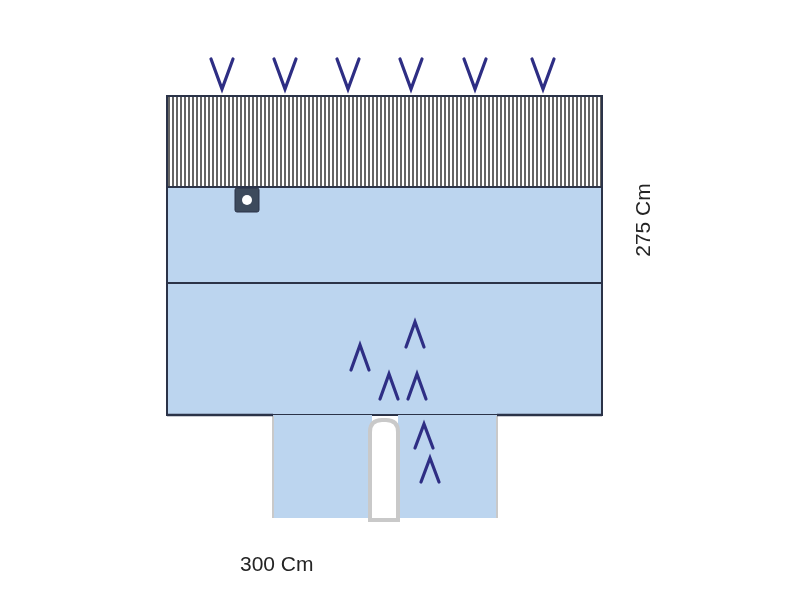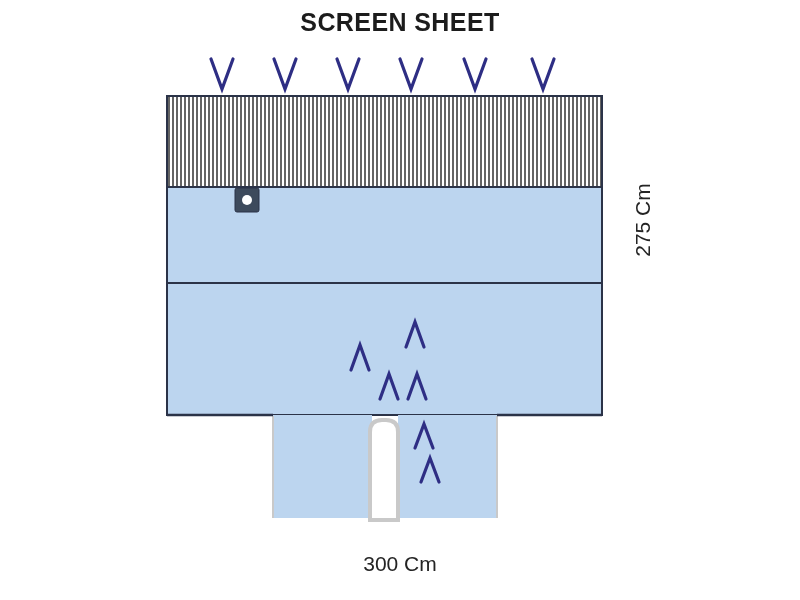--- a/index.html
+++ b/index.html
@@ -48,21 +48,20 @@
     height: 600px;
     display: block;
   }
 
   
   #label-width {
     position: absolute;
     left: 240px;
     top: 552px;
     width: 320px;
-    text-align: center;
     font-size: 21px;
     font-weight: normal;
     color: #242424;
     font-family: "Liberation Sans", sans-serif;
   }
 
   #label-height {
     position: absolute;
     left: 573px;
     top: 208px;
@@ -75,21 +74,20 @@
     transform: rotate(-90deg);
     transform-origin: 50% 50%;
     white-space: nowrap;
   }
 </style>
 </head>
 <body>
 
 <div id="stage">
 
-  <div id="diagram-title">SCREEN SHEET</div>
 
   <svg id="drape-svg" viewBox="0 0 800 600" xmlns="http://www.w3.org/2000/svg">
 
     <defs>
       <pattern id="hatchPattern" width="4" height="8" patternUnits="userSpaceOnUse">
         <rect x="0" y="0" width="4" height="8" fill="#ffffff"></rect>
         <line x1="1" y1="0" x2="1" y2="8" stroke="#303030" stroke-width="1.5"></line>
       </pattern>
     </defs>
 

